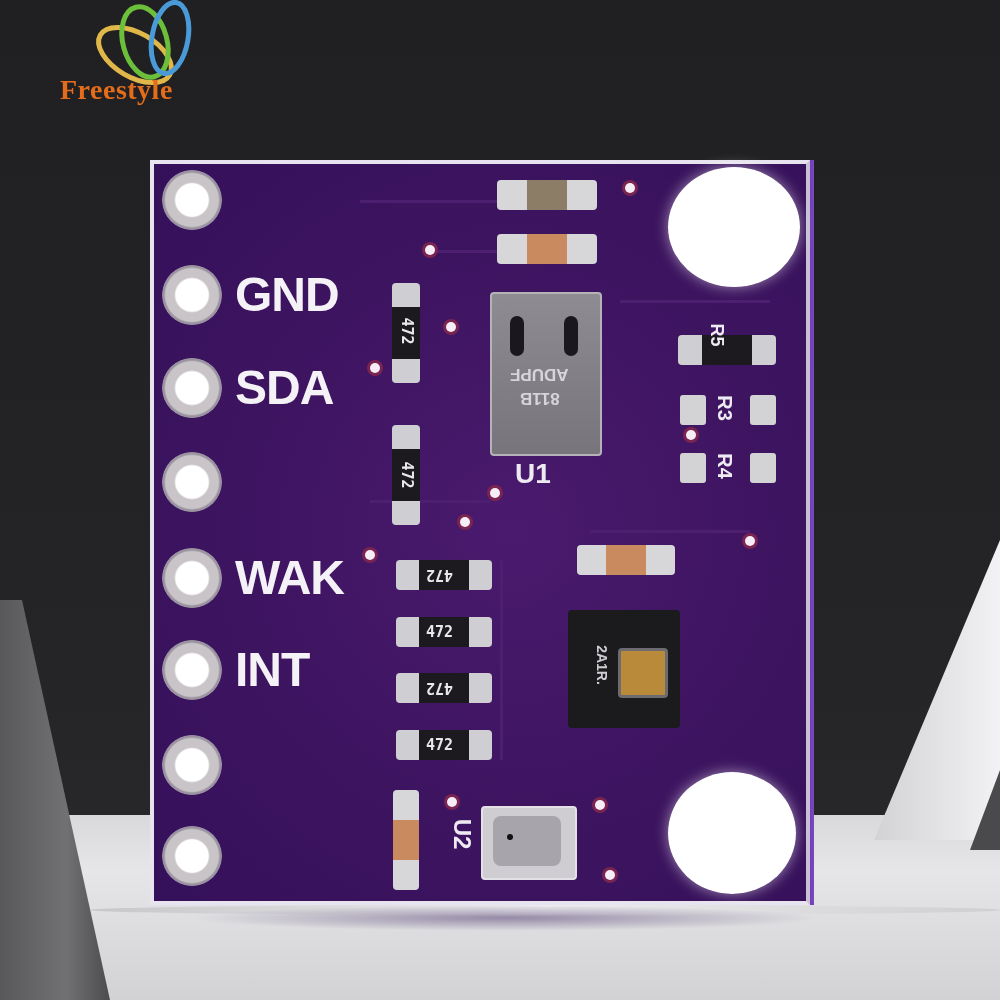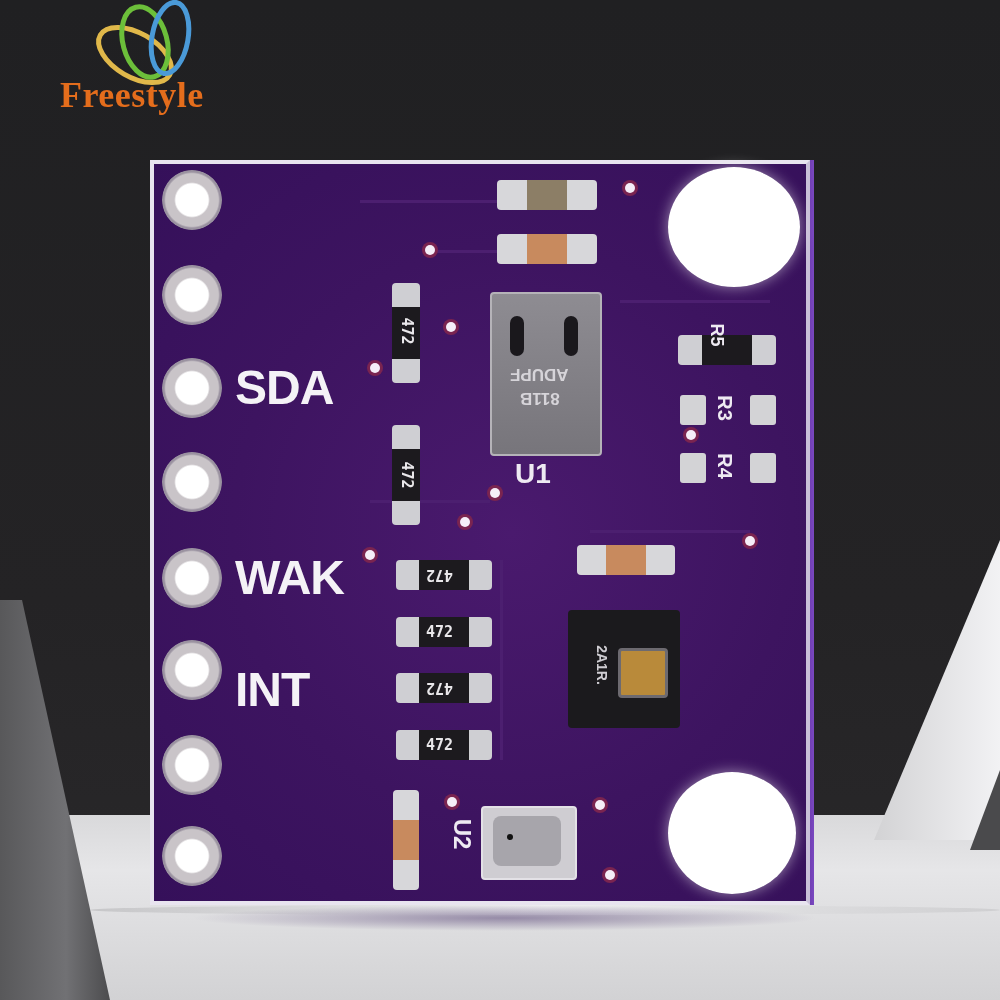--- a/index.html
+++ b/index.html
@@ -20,21 +20,21 @@
   .resistor{position:absolute;height:30px;background:linear-gradient(90deg,#cfcfd3 0 24%,#1c1a1e 24% 76%,#cfcfd3 76%);border-radius:4px;}
   .resistor.v{width:28px;background:linear-gradient(180deg,#cfcfd3 0 24%,#1c1a1e 24% 76%,#cfcfd3 76%);}
   .res-code{position:absolute;color:#e9e7ea;font-family:"DejaVu Sans Mono",monospace;font-size:15px;font-weight:bold;}
   .cap{position:absolute;height:30px;background:linear-gradient(90deg,#d7d7da 0 30%,#c88a5e 30% 70%,#d7d7da 70%);border-radius:4px;}
   .cap.v{width:26px;background:linear-gradient(180deg,#d7d7da 0 30%,#c88a5e 30% 70%,#d7d7da 70%);}
   .chip{position:absolute;border-radius:4px;}
   .silk{position:absolute;color:#eeeaf2;font-weight:bold;line-height:1;}
   .via{position:absolute;width:10px;height:10px;border-radius:50%;background:#f5eef8;box-shadow:0 0 0 3px #7a2450;}
   .trace{position:absolute;background:#4c1f70;}
   .logo{position:absolute;left:55px;top:0;width:200px;height:115px;}
-  .logo-text{position:absolute;left:60px;top:74px;font-family:"Liberation Serif",serif;font-weight:bold;font-size:36px;color:#e46d1c;letter-spacing:0.5px;}
+  .logo-text{position:absolute;left:60px;top:74px;font-family:"Liberation Serif",serif;font-weight:bold;font-size:28px;color:#e46d1c;letter-spacing:0.5px;}
 </style>
 </head>
 <body>
 
 <div class="scene">
   <div class="bg-dark"></div>
   <div class="table"></div>
   <div class="table-edge"></div>
   <div class="left-stand"></div>
   <div class="right-stand"></div>
@@ -62,23 +62,24 @@
 
   <div class="pin" style="top:170px"></div>
   <div class="pin" style="top:265px"></div>
   <div class="pin" style="top:358px"></div>
   <div class="pin" style="top:452px"></div>
   <div class="pin" style="top:548px"></div>
   <div class="pin" style="top:640px"></div>
   <div class="pin" style="top:735px"></div>
   <div class="pin" style="top:826px"></div>
 
+  <div class="pin-label" style="top:271px">GND</div>
   <div class="pin-label" style="top:364px">SDA</div>
   <div class="pin-label" style="top:554px">WAK</div>
-  <div class="pin-label" style="top:666px">INT</div>
+  <div class="pin-label" style="top:646px">INT</div>
 
   <div class="mount" style="left:668px;top:167px;width:132px;height:120px;"></div>
   <div class="mount" style="left:668px;top:772px;width:128px;height:122px;"></div>
 
   <div class="cap" style="left:497px;top:180px;width:100px;background:linear-gradient(90deg,#d7d7da 0 30%,#8c7e66 30% 70%,#d7d7da 70%);"></div>
   <div class="cap" style="left:497px;top:234px;width:100px;"></div>
 
   <div class="resistor v" style="left:392px;top:283px;height:100px;"></div>
   <div class="res-code" style="left:393px;top:322px;transform:rotate(90deg);">472</div>
   <div class="resistor v" style="left:392px;top:425px;height:100px;"></div>

